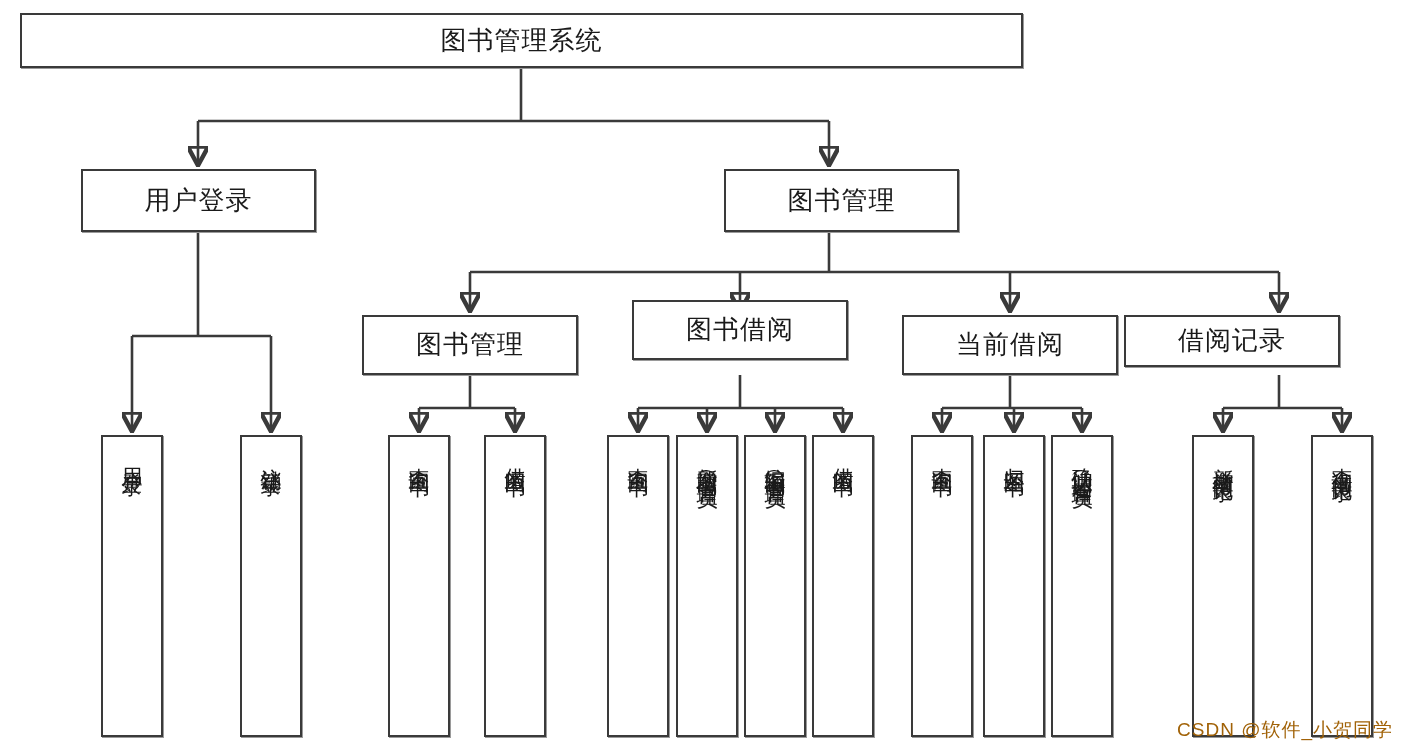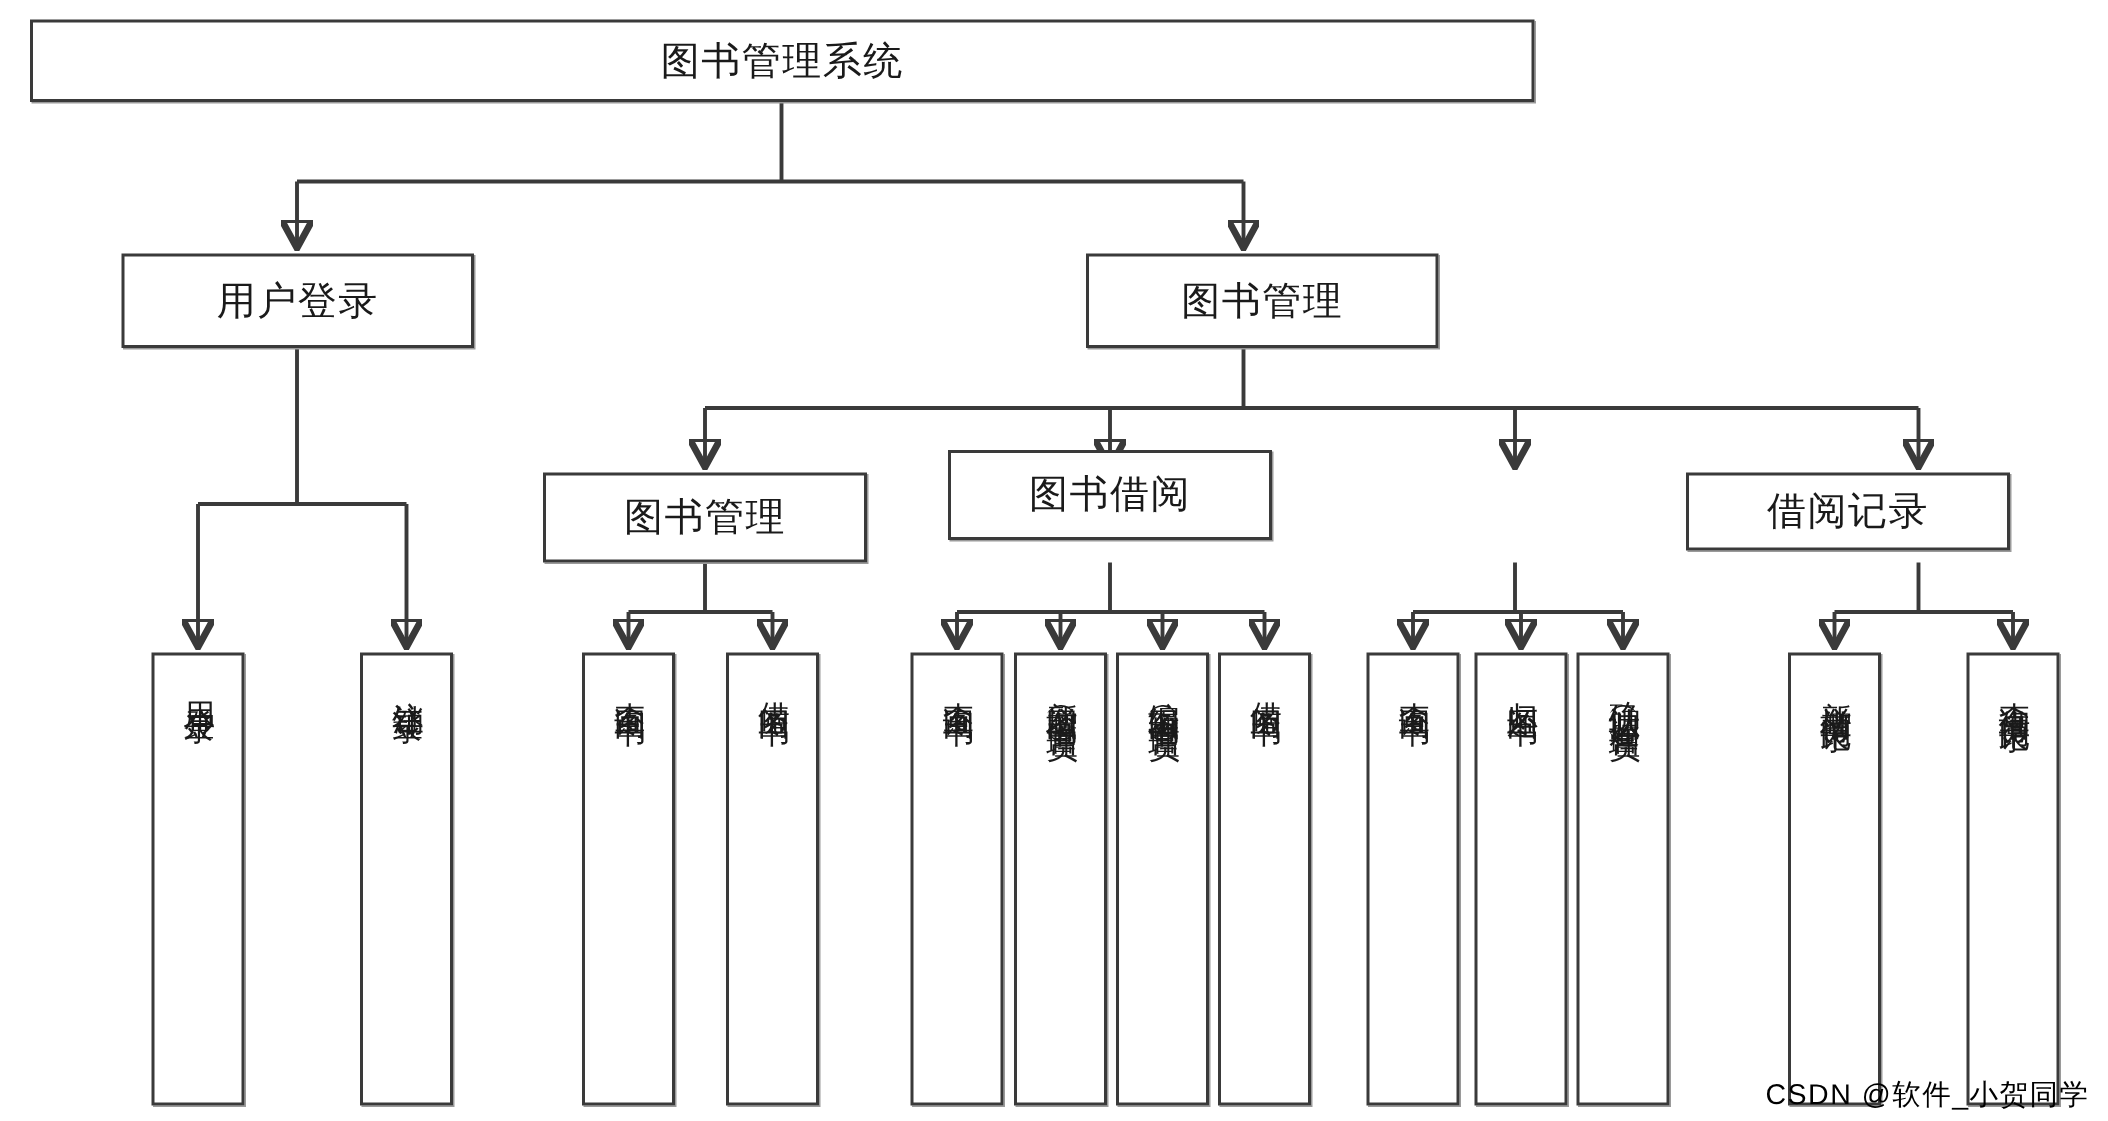--- a/index.html
+++ b/index.html
@@ -58,21 +58,21 @@
     stroke:#3a3a3a;
     stroke-width:2.6;
     fill:none;
   }
   
   .watermark{
     position:absolute;
     right:12px;
     bottom:4px;
     font-size:19px;
-    color:#000000;
+    color:#a16207;
     letter-spacing:1px;
     white-space:nowrap;
     user-select:none;
   }
 </style>
 </head>
 <body>
 
 <div id="canvas">
 
@@ -134,20 +134,23 @@
   <div class="node node-h" style="left: 724px; top: 169px; width: 235px; height: 63px;">
     <span>图书管理</span>
   </div>
 
   <div class="node node-h" style="left: 362px; top: 315px; width: 216px; height: 60px;">
     <span>图书管理</span>
   </div>
   <div class="node node-h" style="left: 632px; top: 300px; width: 216px; height: 60px;">
     <span>图书借阅</span>
   </div>
+  <div class="node node-h" style="left: 902px; top: 315px; width: 216px; height: 60px;">
+    <span>当前借阅</span>
+  </div>
   <div class="node node-h" style="left: 1124px; top: 315px; width: 216px; height: 52px;">
     <span>借阅记录</span>
   </div>
 
   <div class="node node-v" style="left: 101px; top: 435px; width: 62px; height: 302px;">
     <span class="vtext">用户登录</span>
   </div>
   <div class="node node-v" style="left: 240px; top: 435px; width: 62px; height: 302px;">
     <span class="vtext">注销登录</span>
   </div>

